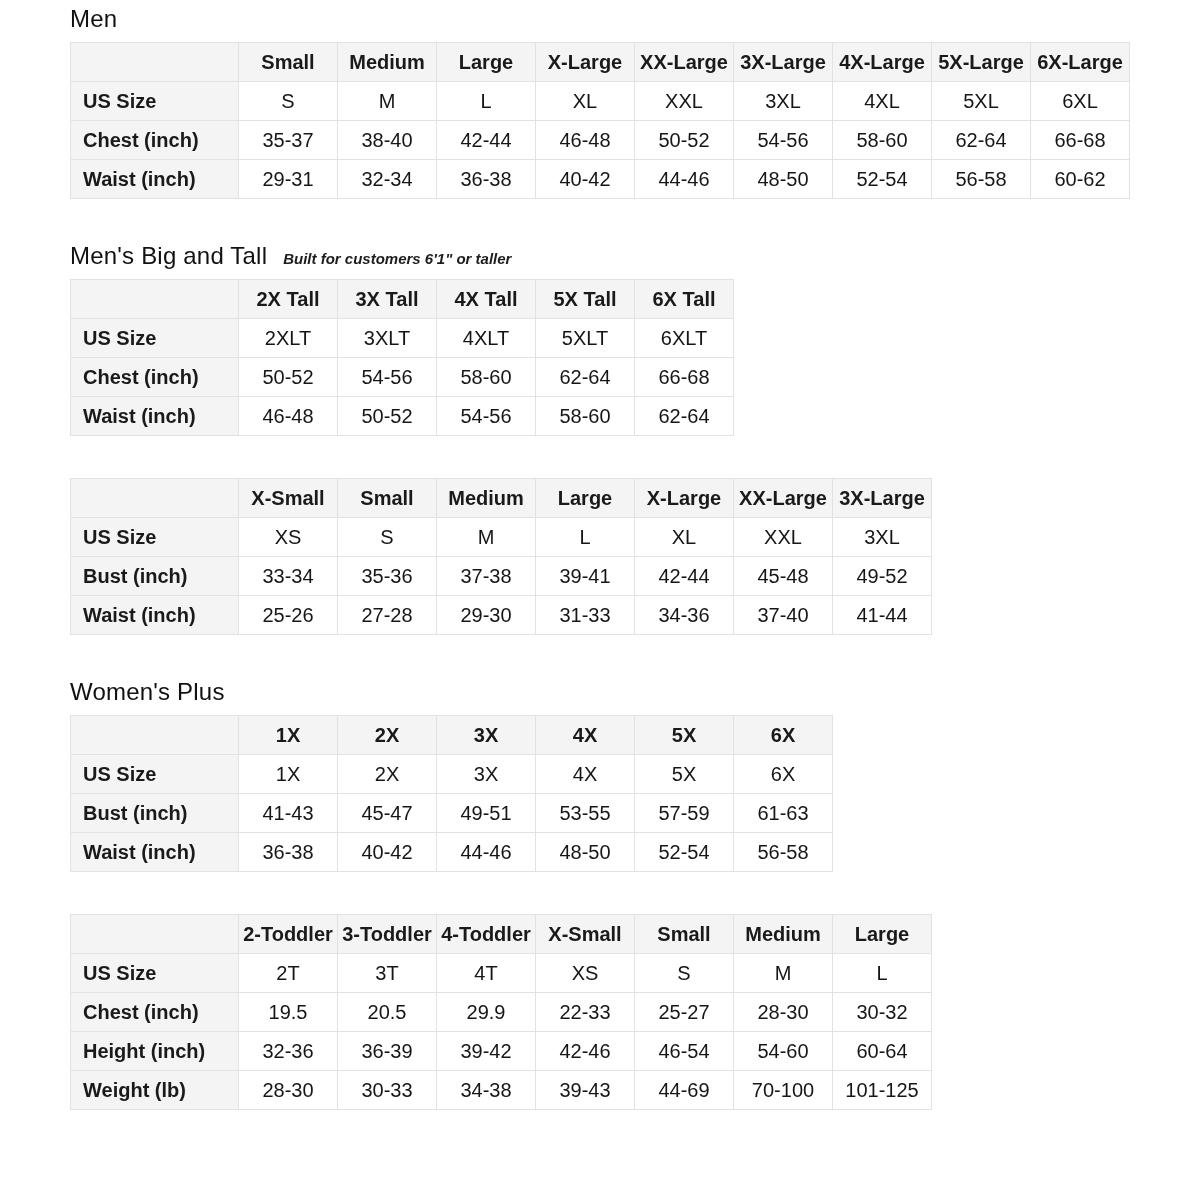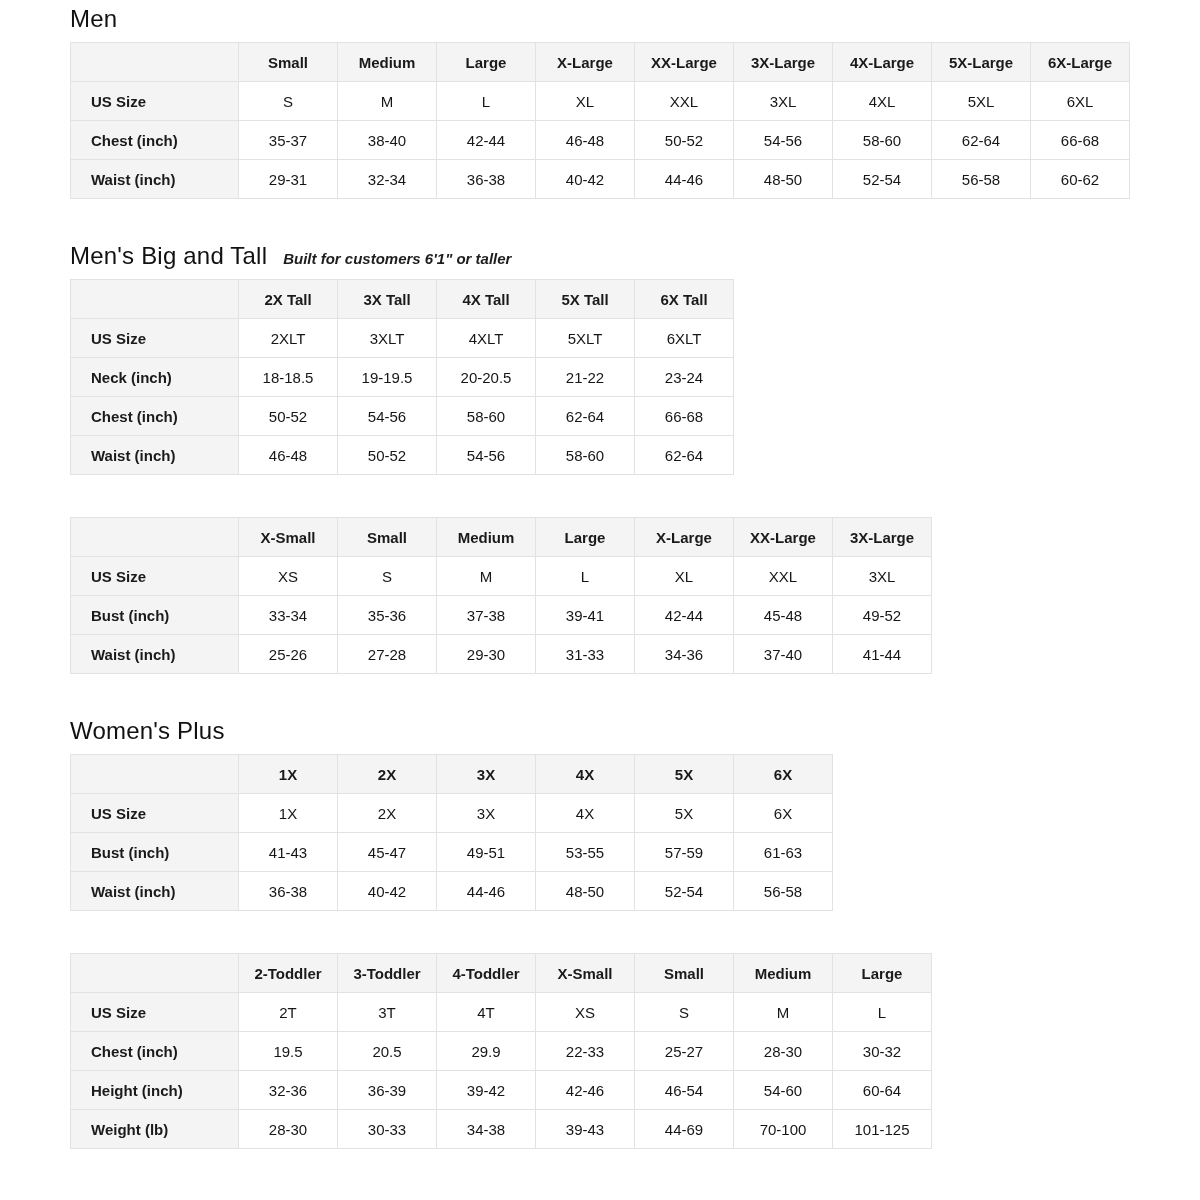--- a/index.html
+++ b/index.html
@@ -34,21 +34,21 @@
   .subtitle {
     margin-left: 16px;
     font-size: 15px;
     font-style: italic;
     font-weight: 700;
     color: #1d1d1d;
   }
   table.size-table {
     border-collapse: collapse;
     table-layout: fixed;
-    font-size: 15px;
+    font-size: 20px;
   }
   table.size-table col.label-col { width: 168px; }
   table.size-table col.data-col  { width: 99px; }
   table.size-table th, table.size-table td {
     border: 1px solid #e2e2e2;
     height: 38px;
     padding: 0;
     text-align: center;
     vertical-align: middle;
     overflow: hidden;
@@ -56,21 +56,21 @@
   }
   table.size-table thead th {
     background: #f4f4f4;
     font-weight: 700;
     color: #1a1a1a;
   }
   table.size-table tbody th.row-label {
     background: #f4f4f4;
     font-weight: 700;
     text-align: left;
-    padding-left: 20px;
+    padding-left: 12px;
     color: #1a1a1a;
   }
   table.size-table tbody td.value-cell {
     background: #ffffff;
     font-weight: 400;
     color: #161616;
   }
 </style>
 </head>
 <body>
@@ -174,28 +174,20 @@
         <tbody>
           <tr>
             <th class="row-label">US Size</th>
             <td class="value-cell">2XLT</td>
             <td class="value-cell">3XLT</td>
             <td class="value-cell">4XLT</td>
             <td class="value-cell">5XLT</td>
             <td class="value-cell">6XLT</td>
           </tr>
           <tr>
-            <th class="row-label">Neck (inch)</th>
-            <td class="value-cell">18-18.5</td>
-            <td class="value-cell">19-19.5</td>
-            <td class="value-cell">20-20.5</td>
-            <td class="value-cell">21-22</td>
-            <td class="value-cell">23-24</td>
-          </tr>
-          <tr>
             <th class="row-label">Chest (inch)</th>
             <td class="value-cell">50-52</td>
             <td class="value-cell">54-56</td>
             <td class="value-cell">58-60</td>
             <td class="value-cell">62-64</td>
             <td class="value-cell">66-68</td>
           </tr>
           <tr>
             <th class="row-label">Waist (inch)</th>
             <td class="value-cell">46-48</td>

